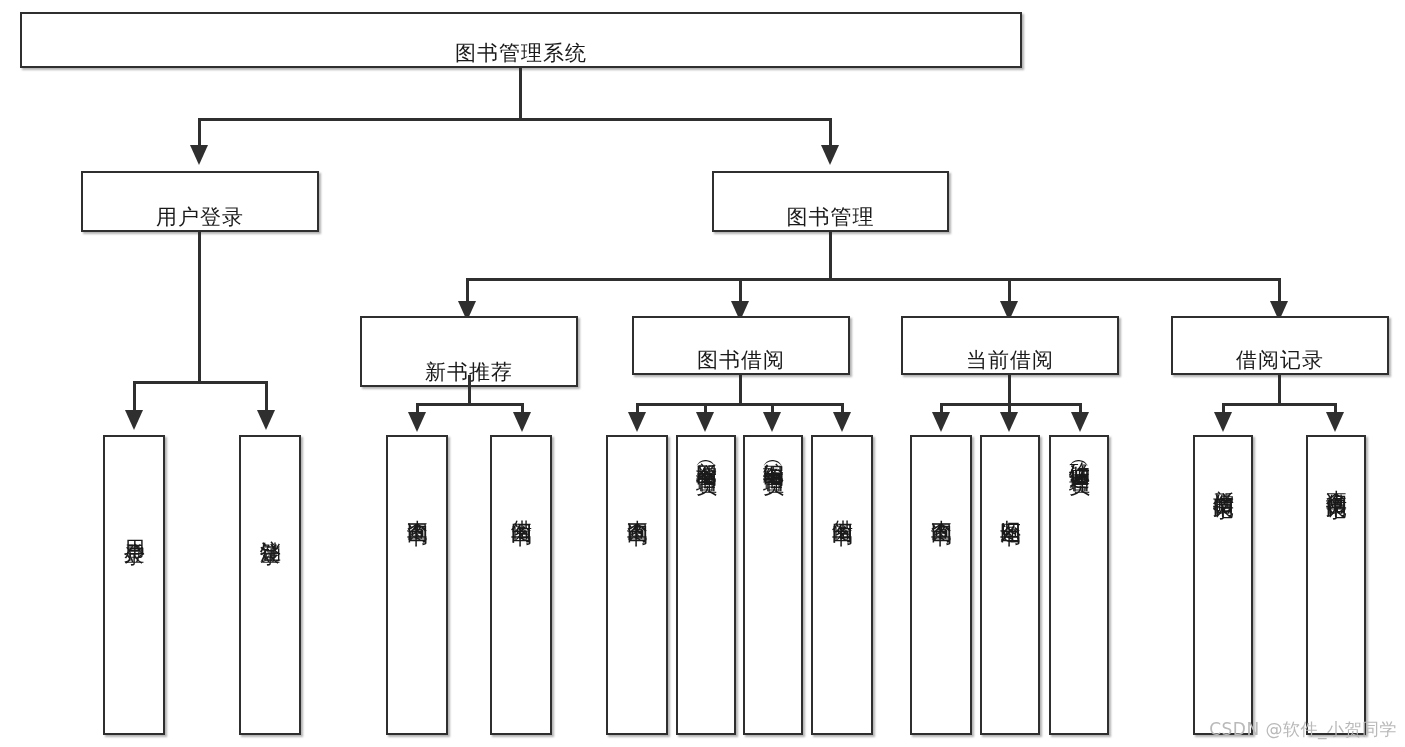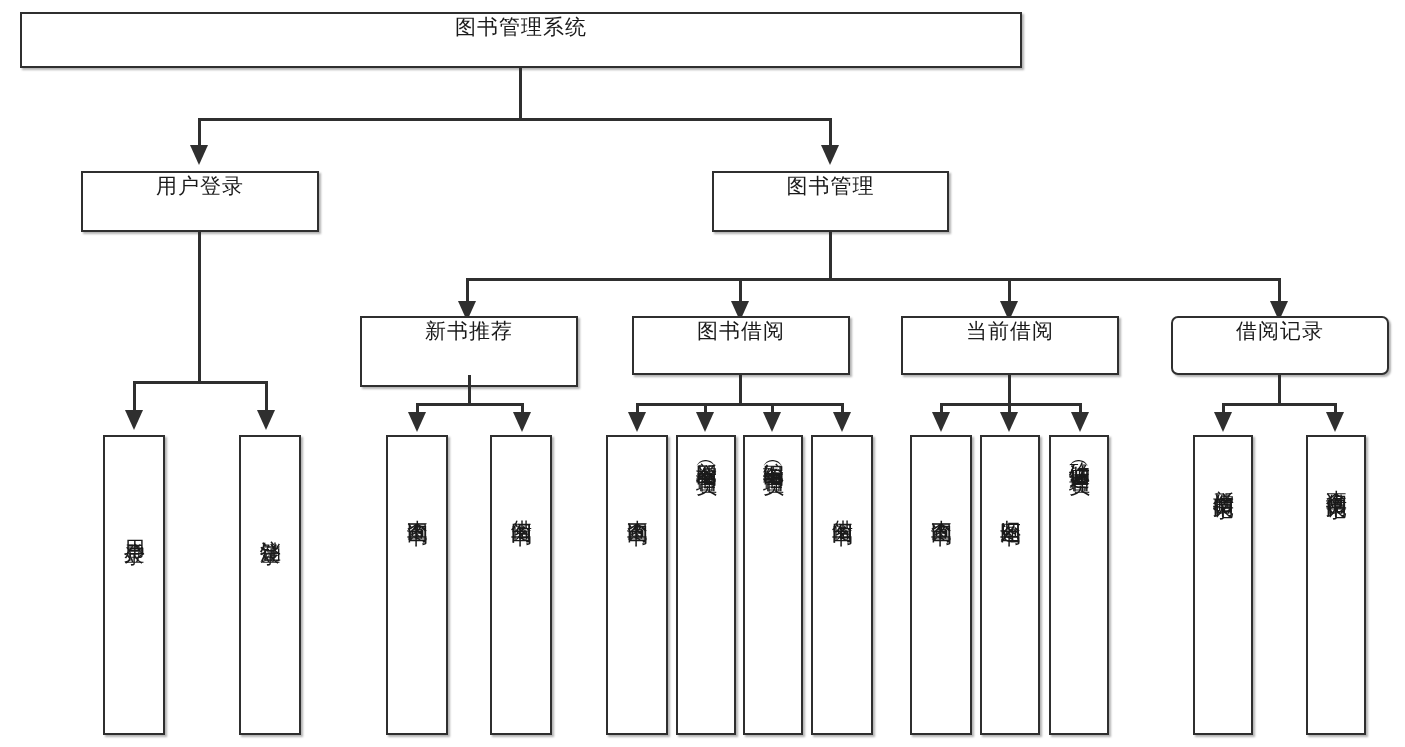--- a/index.html
+++ b/index.html
@@ -15,21 +15,21 @@
     font-family: "DejaVu Sans", "Liberation Sans", sans-serif;
     overflow: hidden;
   }
   .node {
     position: absolute;
     box-sizing: border-box;
     background: #ffffff;
     border: 2px solid #2f2f2f;
     box-shadow: 2px 2px 2px rgba(0,0,0,0.30);
     display: flex;
-    align-items: flex-start;
+    align-items: flex-end;
     justify-content: center;
     color: #1a1a1a;
   }
   .node .label {
     font-size: 21px;
     line-height: 1.25;
     letter-spacing: 1px;
     white-space: nowrap;
   }
   
@@ -129,21 +129,21 @@
 
   <div class="node" style="left:360px; top:316px; width:218px; height:71px;">
     <span class="label">新书推荐</span>
   </div>
   <div class="node" style="left:901px; top:316px; width:218px; height:59px;">
     <span class="label">当前借阅</span>
   </div>
   <div class="node" style="left:632px; top:316px; width:218px; height:59px;">
     <span class="label">图书借阅</span>
   </div>
-  <div class="node" style="left:1171px; top:316px; width:218px; height:59px;border-radius:7px;">
+  <div class="node" style="left:1171px; top:316px; width:218px; height:59px;">
     <span class="label">借阅记录</span>
   </div>
 
   <div class="vline" style="left:468px; top:375px; width:3px; height:30px;"></div>
   <div class="hline" style="left:416px; top:403px; width:108px; height:3px;"></div>
   <div class="vline" style="left:416px; top:403px; width:3px; height:14px;"></div>
   <div class="arrow" style="left:408px; top:412px;"></div>
   <div class="vline" style="left:521px; top:403px; width:3px; height:14px;"></div>
   <div class="arrow" style="left:513px; top:412px;"></div>
 
@@ -211,14 +211,15 @@
     <span class="label">确认归还（管理员）</span>
   </div>
 
   <div class="node vertical mid3" style="left:1193px; top:435px; width:60px; height:300px;">
     <span class="label">新增借阅记录</span>
   </div>
   <div class="node vertical mid3" style="left:1306px; top:435px; width:60px; height:300px;">
     <span class="label">查询借阅记录</span>
   </div>
 
+  <div class="watermark">CSDN @软件_小贺同学</div>
 
 </div>
 
 </body></html>

